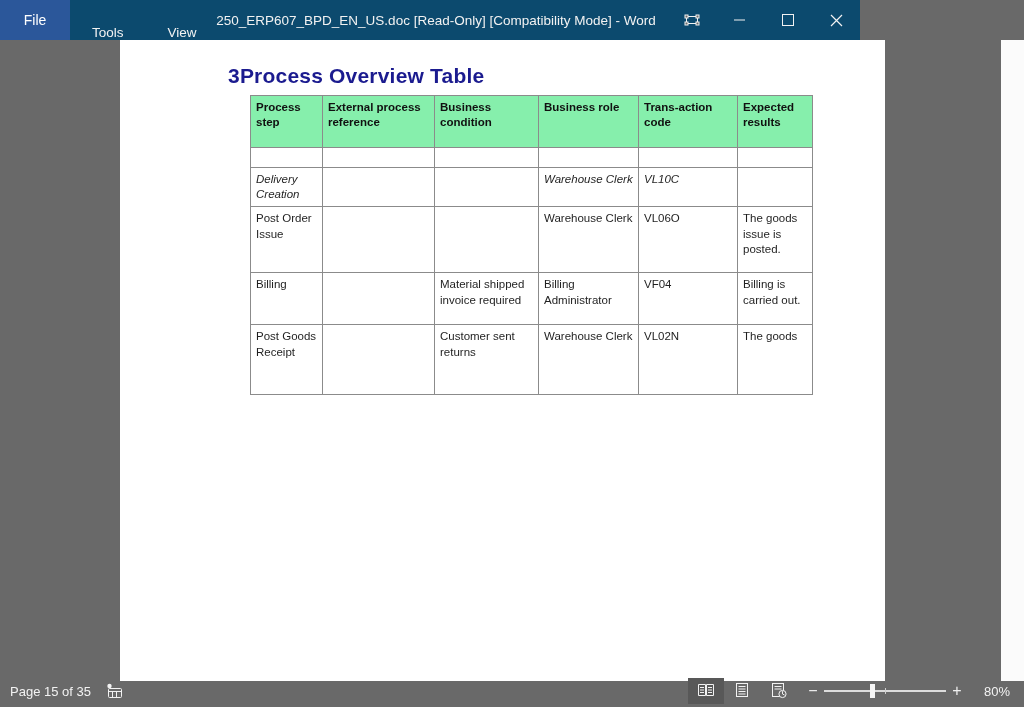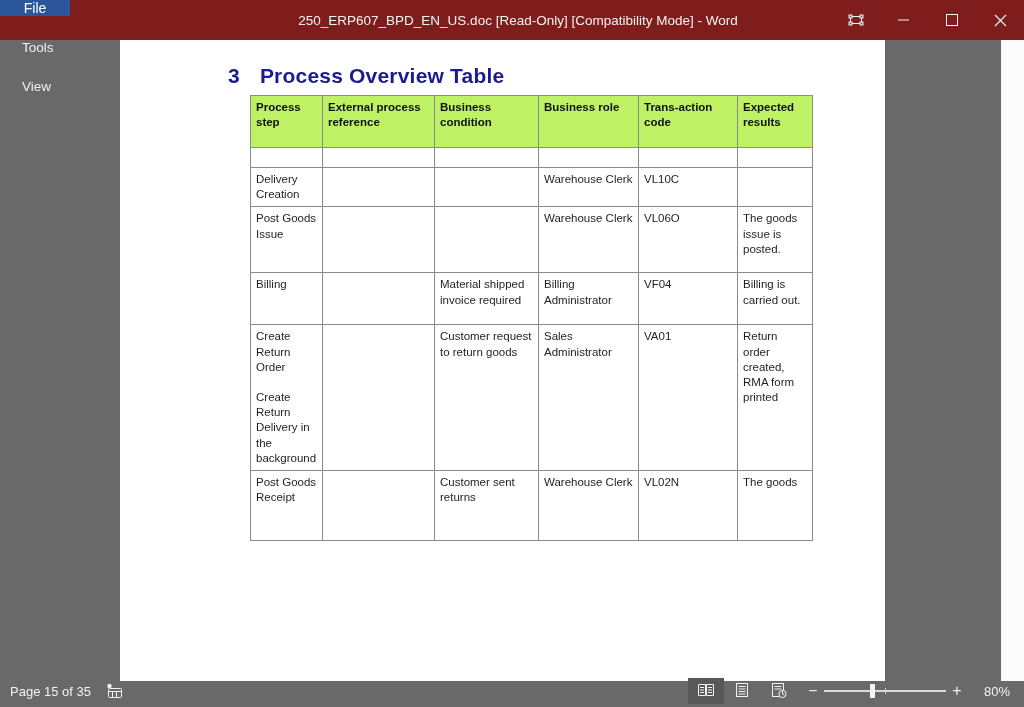--- a/index.html
+++ b/index.html
@@ -1,22 +1,22 @@
 <!DOCTYPE html>
 <html><head>
 <meta charset="utf-8">
 <style>
   * { margin:0; padding:0; box-sizing:border-box; }
   html,body { width:1024px; height:707px; overflow:hidden; }
   body { font-family:"Liberation Sans", sans-serif; background:#696969; position:relative; }
 
   
   .titlebar {
-    position:absolute; left:0; top:0; width:1024px; height:40px;
-    background:#7f1d1d; display:flex; align-items:stretch; z-index:30;flex-direction:column;
+    position:absolute; left:0; top:0; width:860px; height:40px;
+    background:#0c4a6e; display:flex; align-items:stretch; z-index:30;
   }
   .file-tab {
     width:70px; height:40px; background:#2b579a; color:#ffffff;
     font-size:14px; display:flex; align-items:center; justify-content:center;
     cursor:default;
   }
   .menu-item {
     color:#f2f2f2; font-size:13.5px; display:flex; align-items:center;
     padding:0 22px; cursor:default;margin-top:24px;
   }
@@ -41,41 +41,41 @@
     position:absolute; left:1001px; top:40px; width:23px; height:641px;
     background:#fbfbfb; z-index:6;
   }
 
   .doc-heading {
     position:absolute; left:108px; top:24px;
     color:#1b1b8f; font-weight:bold; font-size:21px;
     display:flex; align-items:baseline; letter-spacing:0.2px;
   }
   .doc-heading .h-num { }
-  .doc-heading .h-text { margin-left:20px;text-align:center; }
+  .doc-heading .h-text { margin-left:0;text-align:center; }
 
   
   table.proc {
     position:absolute; left:130px; top:55px; width:562px;
     border-collapse:collapse; table-layout:fixed;
     font-size:11.5px; color:#1f1f1f; line-height:1.32;
   }
   table.proc th, table.proc td {
     border:1px solid #8b8b8b; vertical-align:top; text-align:left;
     padding:4px 5px; white-space:pre-line; overflow:hidden;
     font-weight:normal;
   }
   table.proc th {
-    background:#bef264; font-weight:bold; color:#111111;
+    background:#86efac; font-weight:bold; color:#111111;
   }
   table.proc tr.hdr      { height:52px; }
   table.proc tr.r0 { height:20px; }
   table.proc tr.r1 { height:53px; }
   table.proc tr.r2 { height:67px; }
-  table.proc tr.r3 { height:36px; }
+  table.proc tr.r3 { height:36px;font-style:italic; }
   table.proc tr.r4 { height:66px; }
   table.proc tr.r5 { height:52px; }
   table.proc tr.r6 { height:132px; }
   table.proc tr.r7 { height:80px; }
   table.proc tr.r8 { height:70px; }
 
   
   .statusbar {
     position:absolute; left:0; top:681px; width:1024px; height:20px;
     background:#696969; z-index:40; display:flex; align-items:center;
@@ -192,44 +192,34 @@
         </tr>
         <tr class="r3">
           <td>Delivery Creation</td>
           <td></td>
           <td></td>
           <td>Warehouse Clerk</td>
           <td>VL10C</td>
           <td></td>
         </tr>
         <tr class="r4">
-          <td>Post Goods Issue</td>
+          <td>Post Order Issue</td>
           <td></td>
           <td></td>
           <td>Warehouse Clerk</td>
           <td>VL06O</td>
           <td>The goods issue is posted.</td>
         </tr>
         <tr class="r5">
           <td>Billing</td>
           <td></td>
           <td>Material shipped invoice required</td>
           <td>Billing Administrator</td>
           <td>VF04</td>
           <td>Billing is carried out.</td>
-        </tr>
-        <tr class="r6">
-          <td>Create Return Order
-
-Create Return Delivery in the background</td>
-          <td></td>
-          <td>Customer request to return goods</td>
-          <td>Sales Administrator</td>
-          <td>VA01</td>
-          <td>Return order created, RMA form printed</td>
         </tr>
         <tr class="r8">
           <td>Post Goods Receipt</td>
           <td></td>
           <td>Customer sent returns</td>
           <td>Warehouse Clerk</td>
           <td>VL02N</td>
           <td>The goods</td>
         </tr>
       </tbody>

